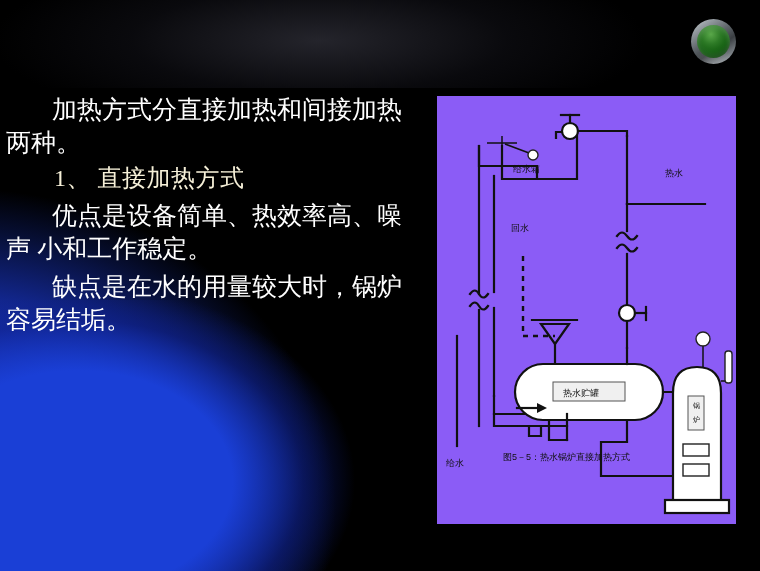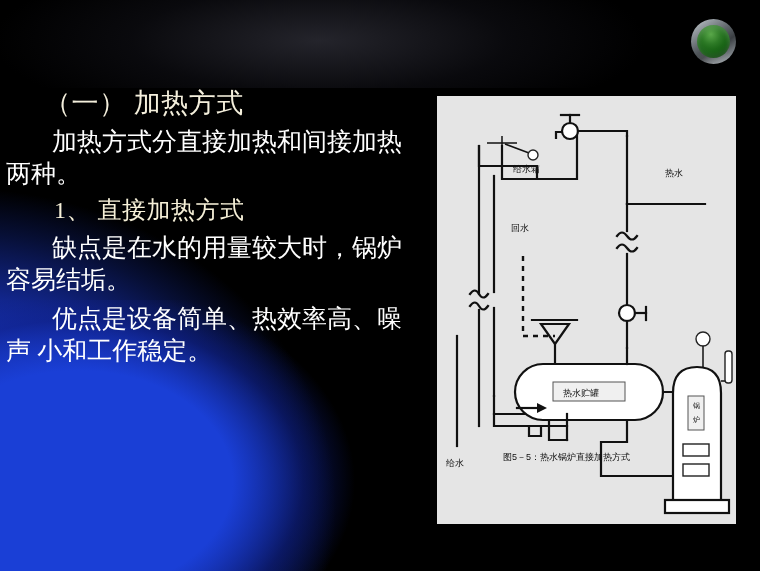--- a/index.html
+++ b/index.html
@@ -133,21 +133,21 @@
     letter-spacing: 0px;
   }
 
   
   .diagram-panel {
     position: absolute;
     left: 437px;
     top: 96px;
     width: 299px;
     height: 428px;
-    background: #e5e5e5;
+    background: #8b5cf6;
     overflow: hidden;
   }
   .diagram-panel svg { display: block; }
   .dg-label {
     font-family: "Liberation Sans", "DejaVu Sans", sans-serif;
     font-size: 9px;
     fill: #111;
   }
   .dg-caption {
     font-family: "Liberation Sans", "DejaVu Sans", sans-serif;
@@ -172,25 +172,24 @@
 <div id="slide">
 
   <div class="bg-title-sheen"></div>
   <div class="bg-blue-glow"></div>
   <div class="bg-blue-glow2"></div>
 
 
   <div class="green-button"></div>
 
   <div class="text-col">
-    <p class="heading-a">（一）  加热方式</p>
     <p class="para">加热方式分直接加热和间接加热两种。</p>
     <p class="heading-b">1、  直接加热方式</p>
+    <p class="para">优点是设备简单、热效率高、噪声 小和工作稳定。</p>
     <p class="para">缺点是在水的用量较大时，锅炉容易结垢。</p>
-    <p class="para">优点是设备简单、热效率高、噪声 小和工作稳定。</p>
   </div>
 
   <div class="diagram-panel">
     <svg width="299" height="428" viewBox="0 0 299 428">
 
       <path class="ln" d="M 42 50 L 42 70 L 100 70 L 100 83"></path>
       <path class="ln" d="M 65 50 L 65 83 L 140 83 L 140 35"></path>
 
       <path class="ln-thin" d="M 50 47 L 80 47"></path>
       <path class="ln-thin" d="M 65 40 L 65 56"></path>

